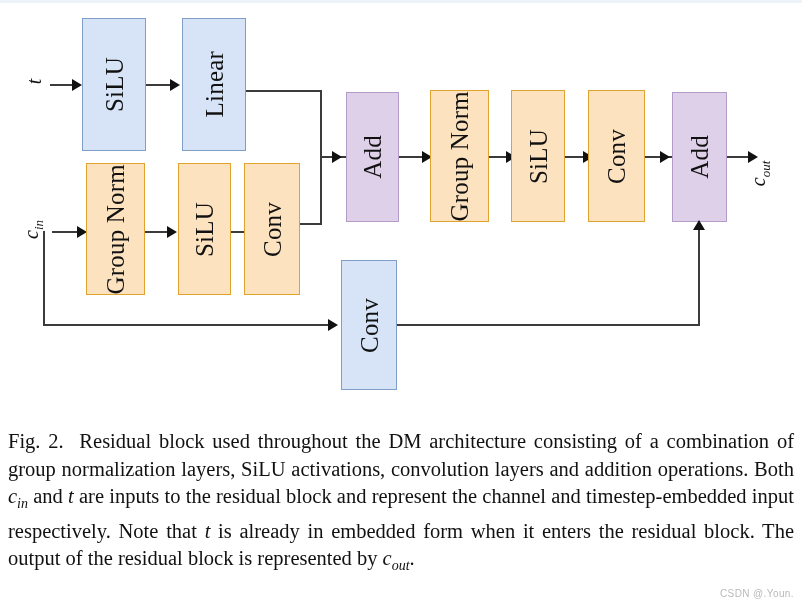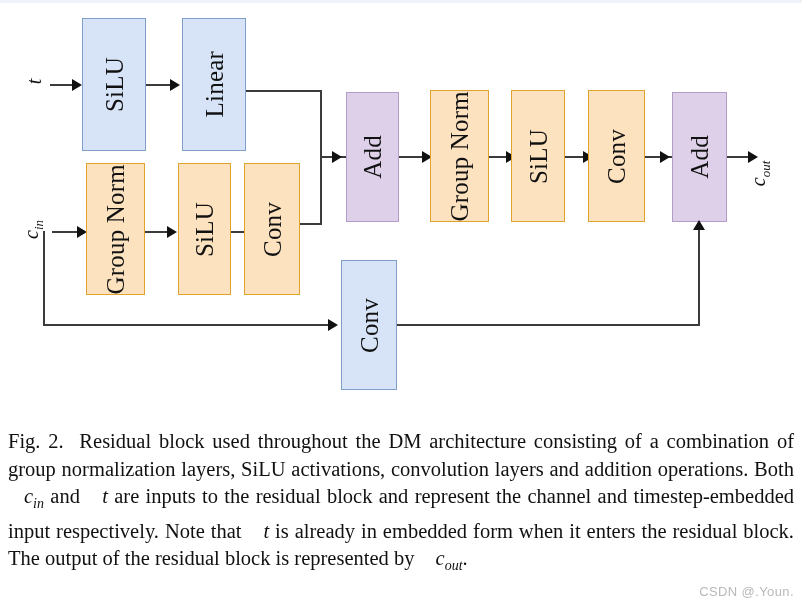--- a/index.html
+++ b/index.html
@@ -100,29 +100,29 @@
     left: 8px;
     top: 428px;
     width: 786px;
     font-family: "Liberation Serif", serif;
     font-size: 20.5px;
     line-height: 27.5px;
     text-align: justify;
     text-justify: inter-word;
     color: #111;
   }
-  #caption .mathit { font-style: italic; margin-left: 16px; }
+  #caption .mathit { font-style: italic; }
   #caption .mathit .sb { font-size: 14px; vertical-align: sub; font-style: italic; }
 
   #watermark {
     position: absolute;
     right: 8px;
     bottom: 6px;
     font-family: "Liberation Sans", sans-serif;
-    font-size: 13px;
+    font-size: 10px;
     color: #b9b9b9;
     letter-spacing: 0.4px;
   }
 </style>
 </head>
 <body>
 
 <div id="top-rule"></div>
 
 <div id="figure">

